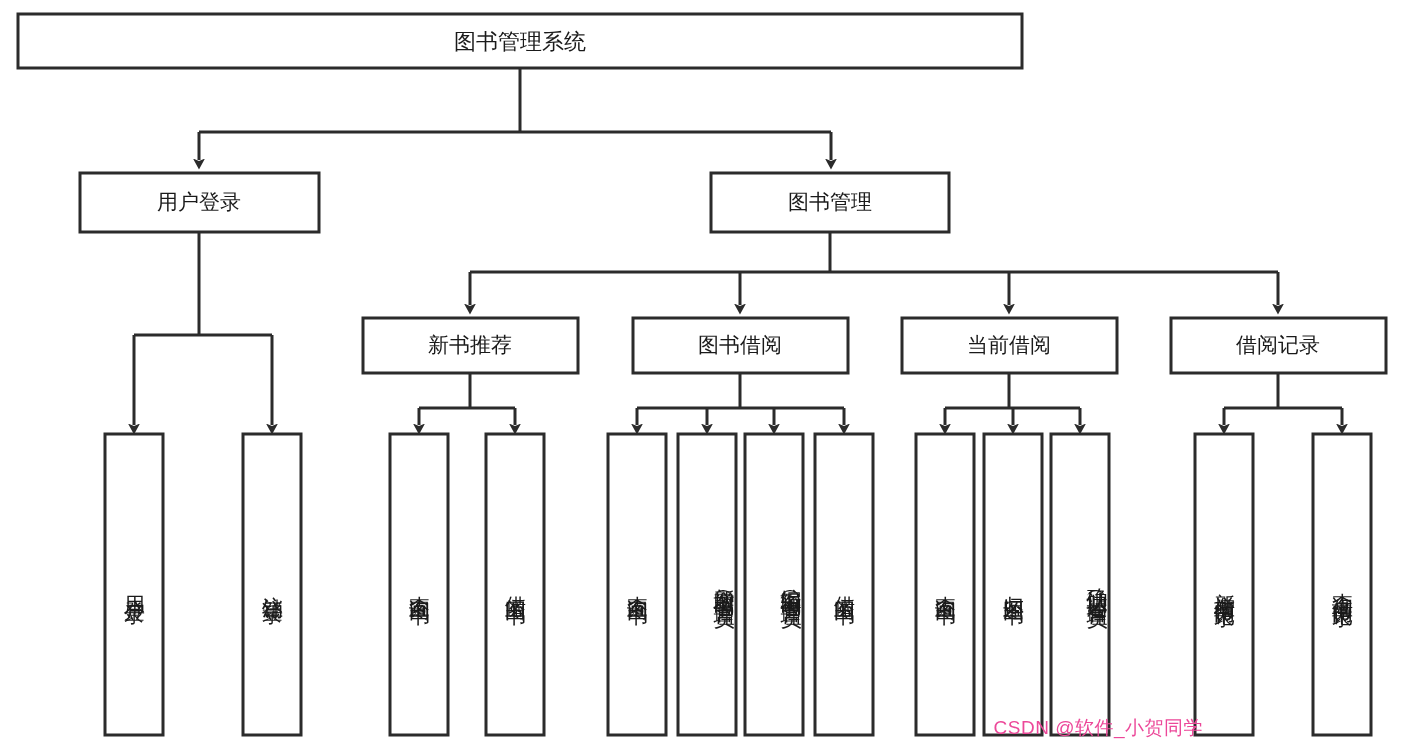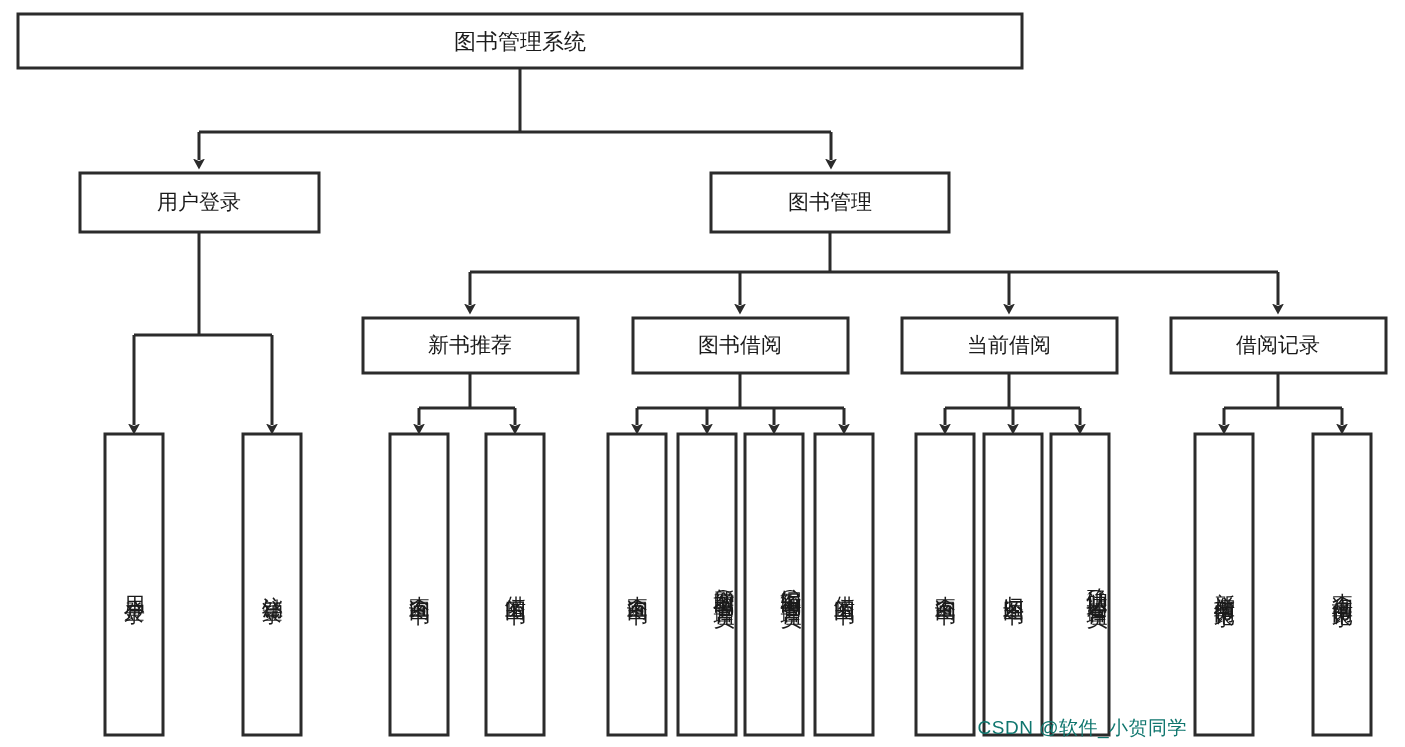--- a/index.html
+++ b/index.html
@@ -11,20 +11,21 @@
     width: 1405px;
     height: 747px;
     font-family: "Liberation Sans", "DejaVu Sans", sans-serif;
     overflow: hidden;
   }
   #diagram-root {
     position: relative;
     width: 1195px;
     height: 747px;
     background: #ffffff;
+    padding-left: 16px;
   }
   svg.diagram {
     position: absolute;
     left: 0;
     top: 0;
     width: 1405px;
     height: 747px;
   }
   .node-rect {
     fill: #ffffff;
@@ -68,21 +69,21 @@
     color: #1a1a1a;
     white-space: nowrap;
     pointer-events: none;
   }
   .watermark {
     position: absolute;
     right: 8px;
     bottom: 6px;
     font-family: "Liberation Sans", "DejaVu Sans", sans-serif;
     font-size: 19px;
-    color: #0f766e;
+    color: #ec4899;
     letter-spacing: 0.5px;
     user-select: none;
   }
 </style>
 </head>
 <body>
 
 <div id="diagram-root">
 
   <svg class="diagram" viewBox="0 0 1405 747">

